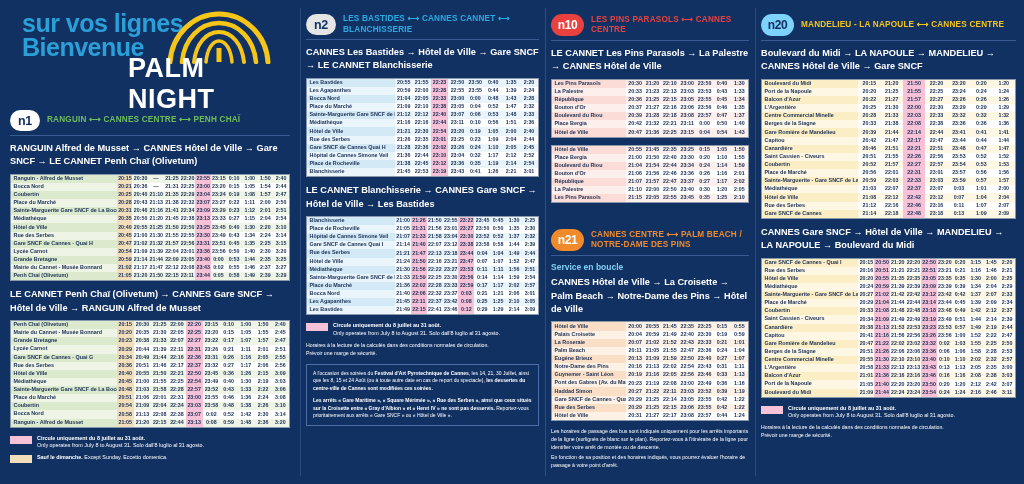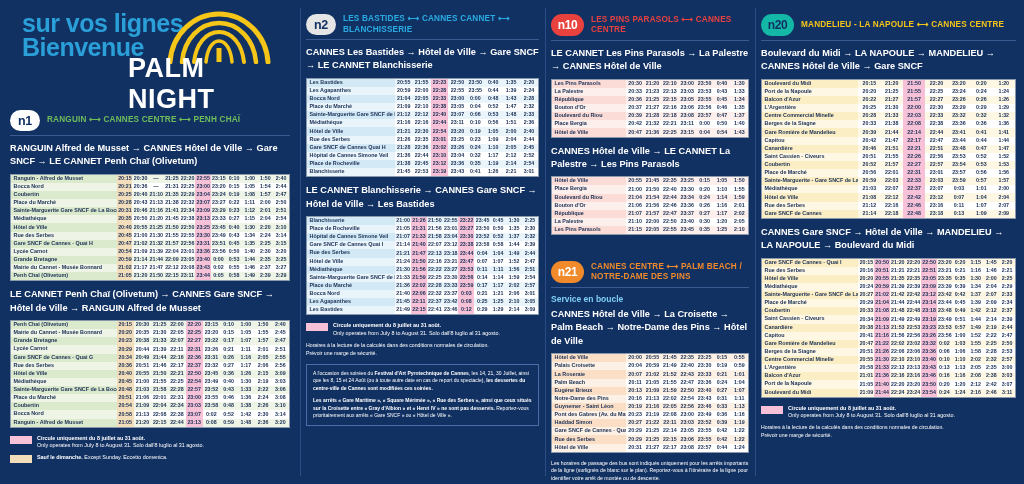--- a/index.html
+++ b/index.html
@@ -38,21 +38,21 @@
   .lineheader { display: flex; align-items: center; gap: 7px; margin: 6px 0 4px 0; }
   .badge {
     flex: none; width: 30px; height: 21px; border-radius: 11px;
     display: flex; align-items: center; justify-content: center;
     font-size: 12.5px; font-weight: bold; color: #123163; letter-spacing: -0.4px;
   }
   .badge.lg { width: 33px; height: 22px; font-size: 12px; }
   .badge-n1  { background: #ffffff; }
   .badge-n2  { background: #e5e5e5; }
   .badge-n10 { background: #e8413e; color:#fff; }
-  .badge-n20 { background: #14b8a6; }
+  .badge-n20 { background: #7dd3fc; }
   .badge-n21 { background: #f08a2a; color:#fff; }
   .linename { font-size: 8.2px; font-weight: bold; letter-spacing: 0.2px; line-height: 1.25; }
   .c-n1  { color: #6fbd5a; }
   .c-n2  { color: #2aace2; }
   .c-n10 { color: #e8413e; }
   .c-n20 { color: #f5c518; }
   .c-n21 { color: #f08a2a; }
   .hrule { height: 1px; background: #3a5a92; margin: 3px 0 6px 0; }
 
   
@@ -1008,21 +1008,20 @@
               <td class="t">22:25</td>
               <td class="t">23:15</td>
               <td class="t">0:04</td>
               <td class="t">0:54</td>
               <td class="t">1:43</td>
             </tr>
           </tbody>
         </table>
     </div>
 
-    <div class="route">CANNES Hôtel de Ville → LE CANNET La Palestre → Les Pins Parasols</div>
     <div class="ttwrap">
       <table class="tt tt-n10">
           <colgroup>
             <col style="width: 38%;">
             <col style="width: 8.85714%;">
             <col style="width: 8.85714%;">
             <col style="width: 8.85714%;">
             <col style="width: 8.85714%;">
             <col style="width: 8.85714%;">
             <col style="width: 8.85714%;">

